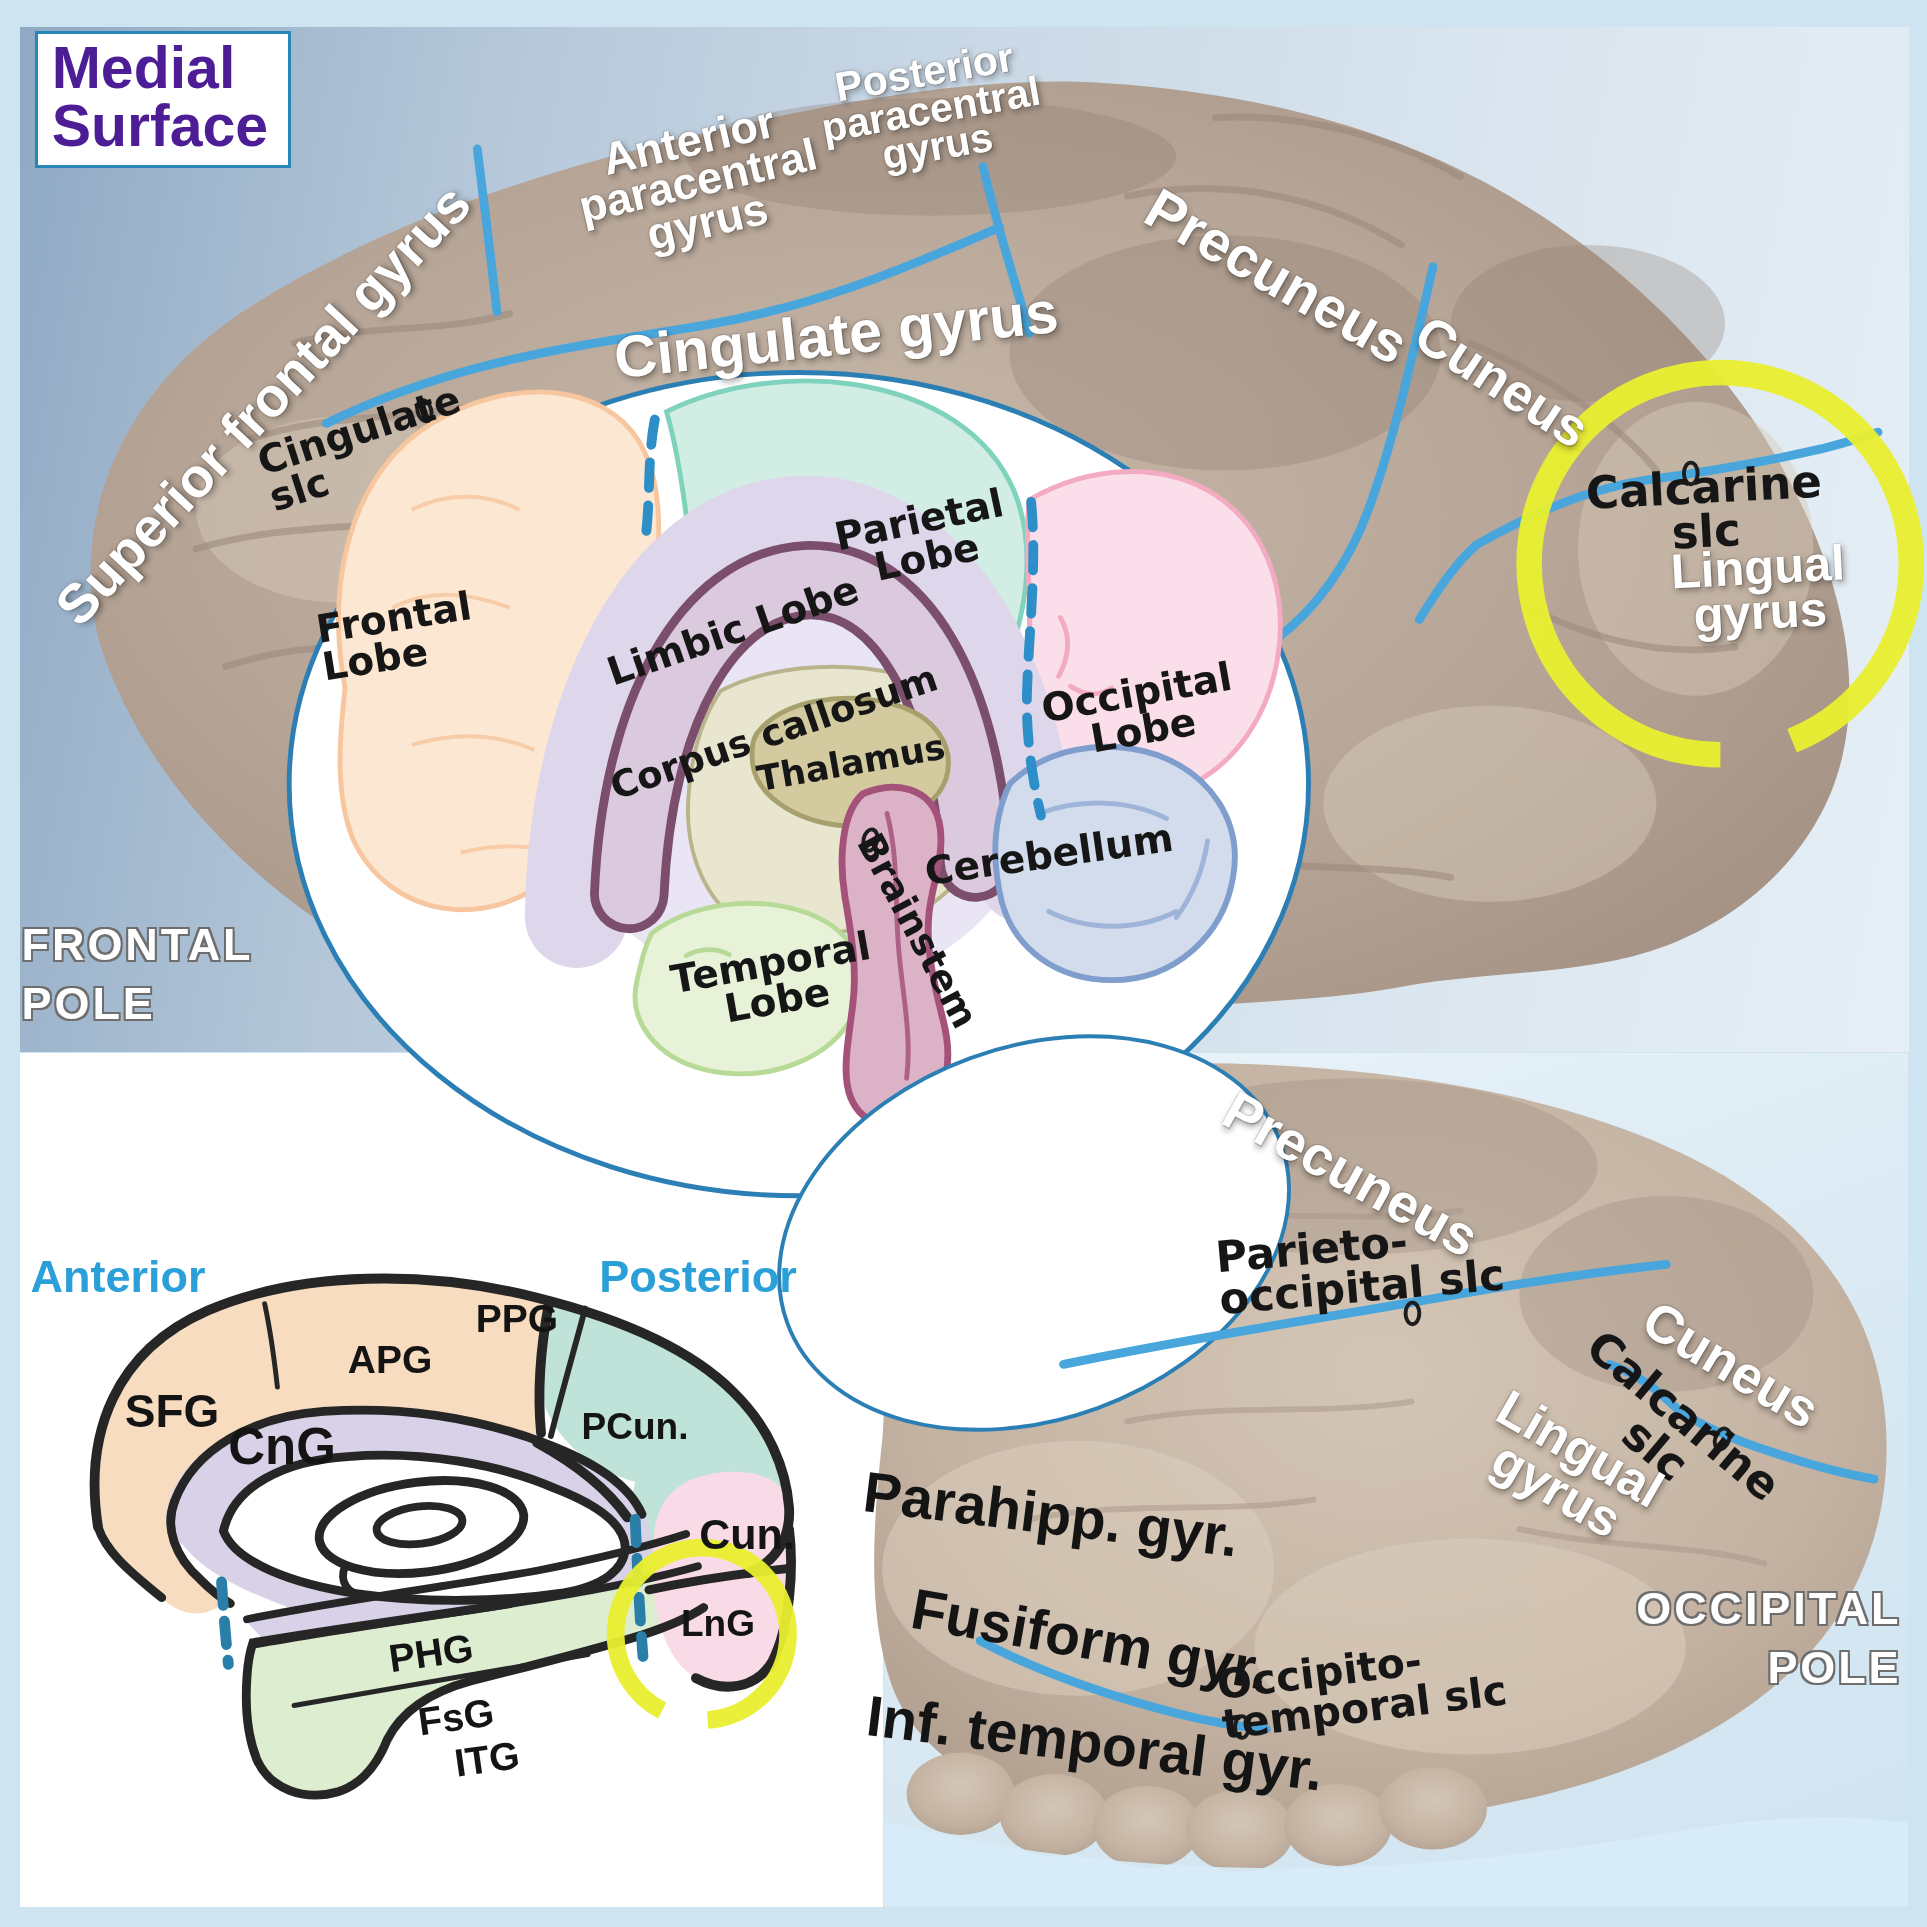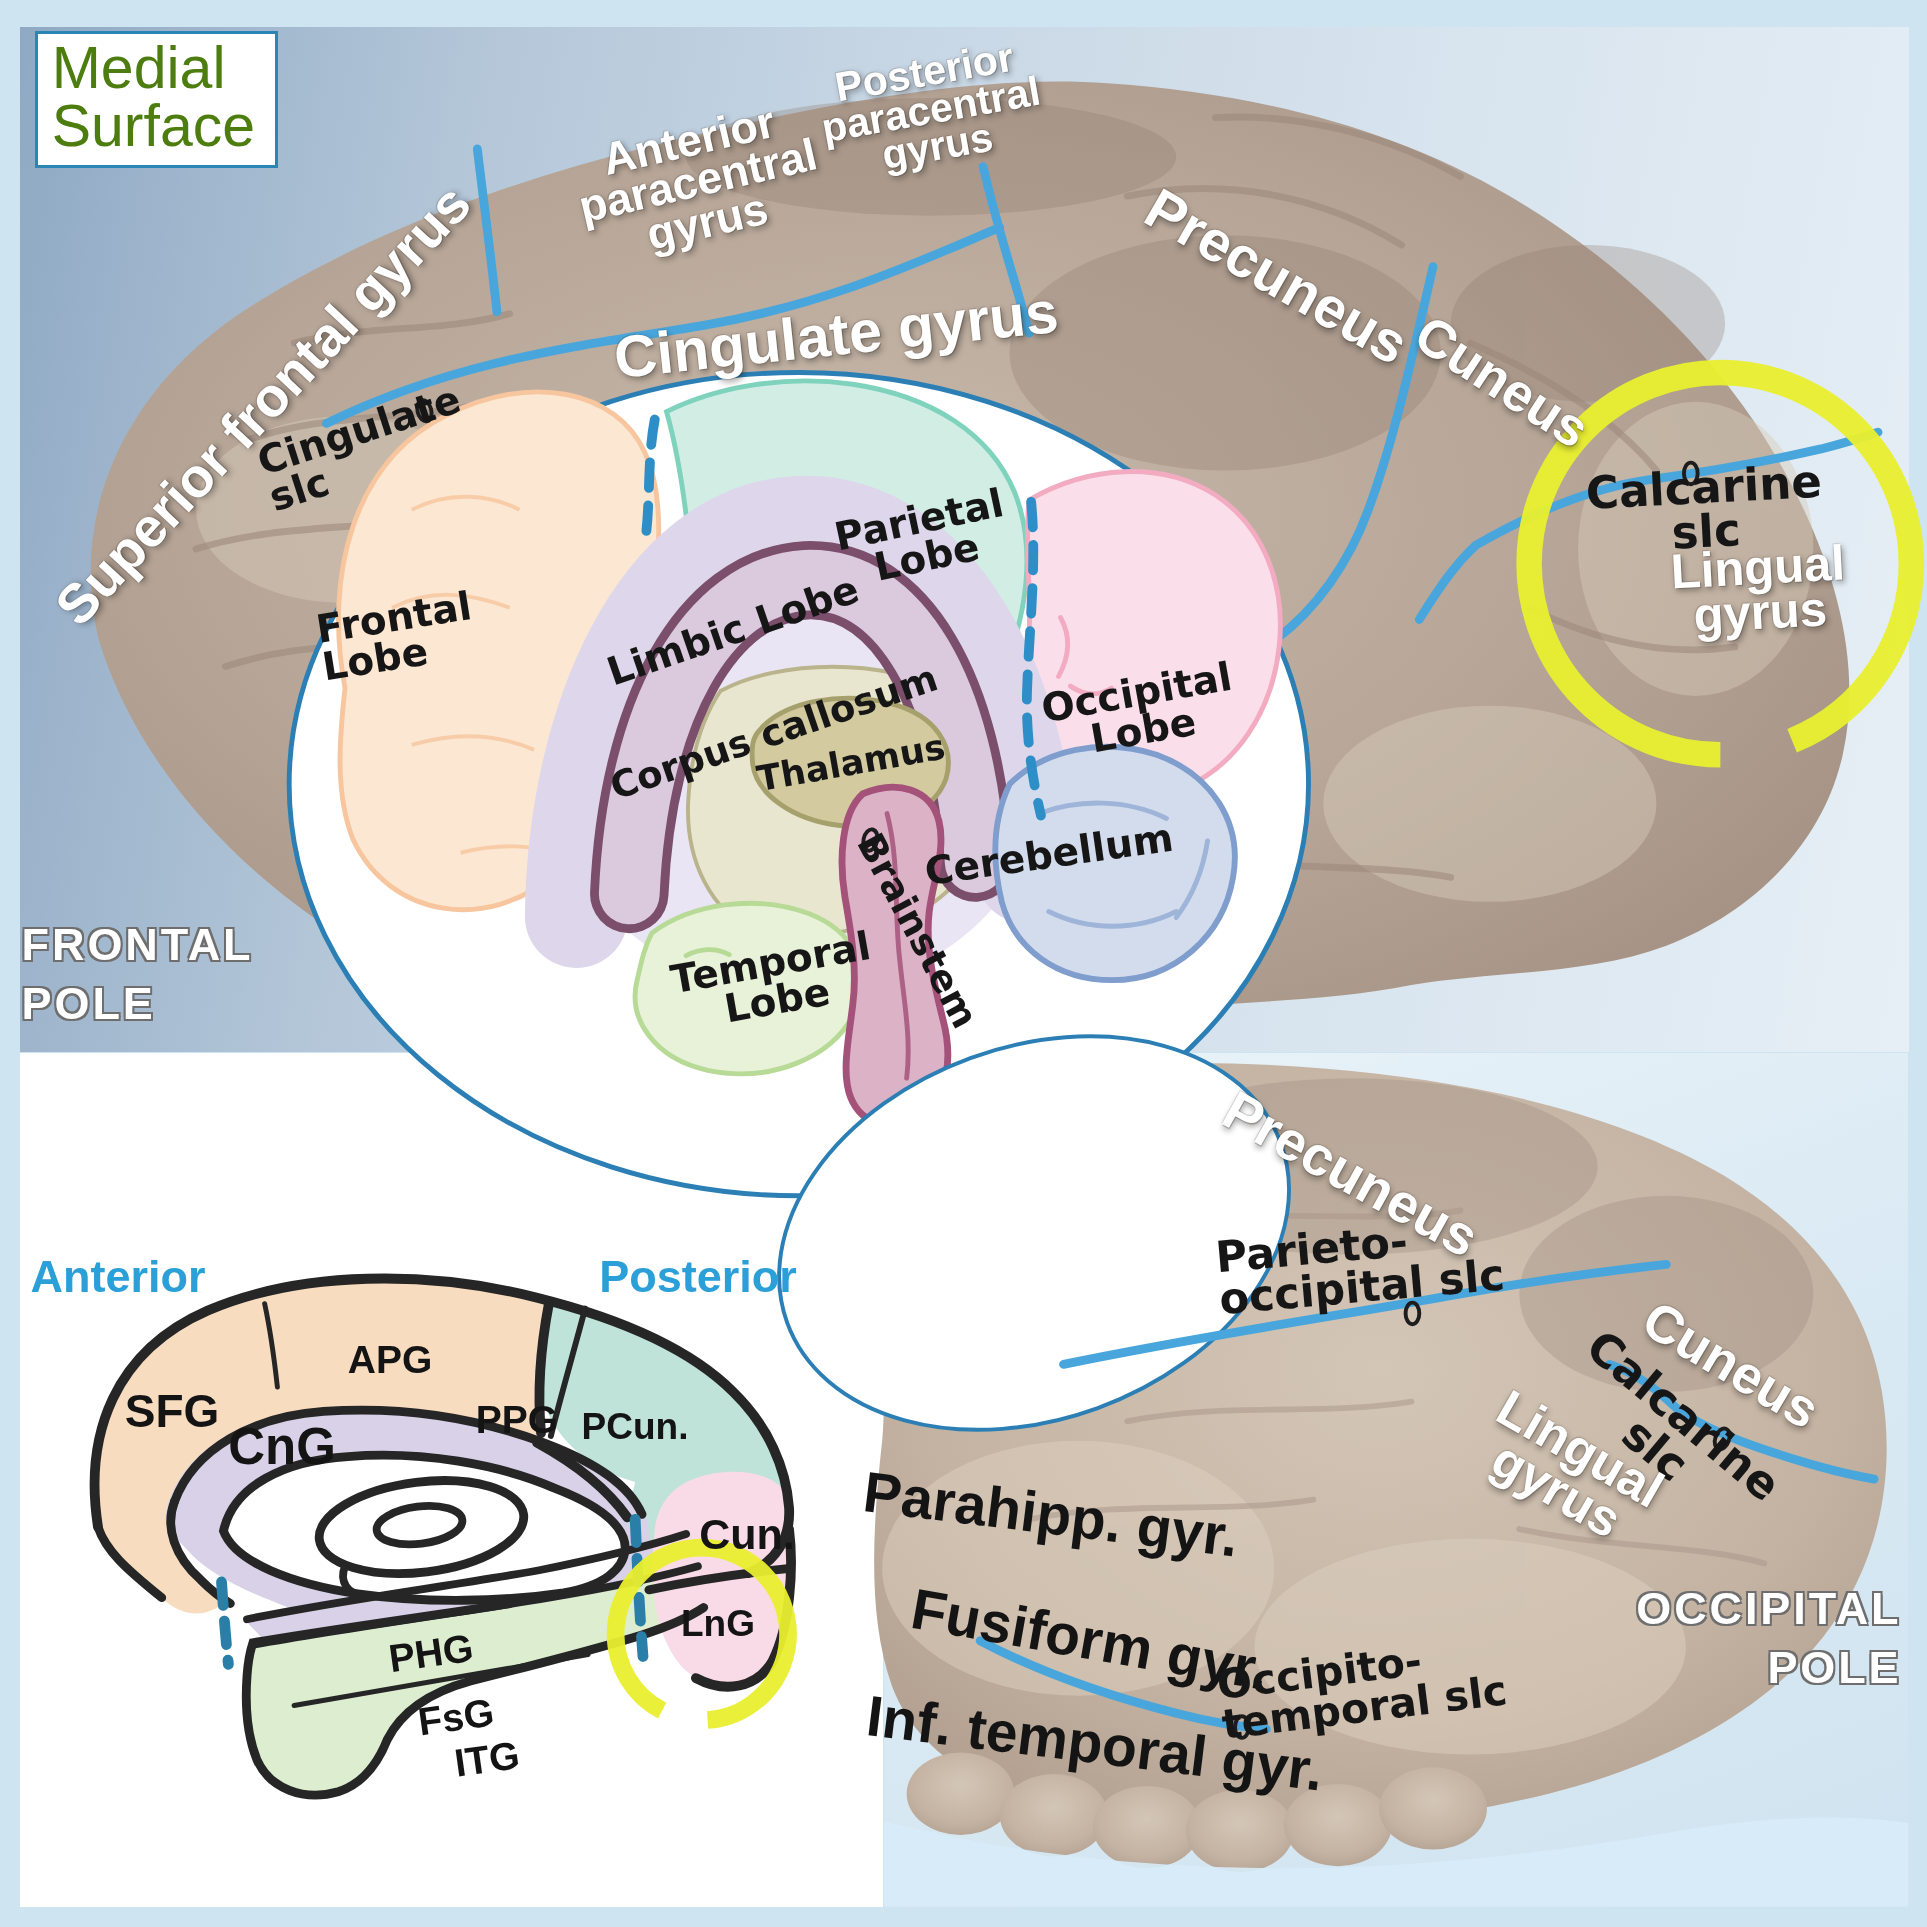--- a/index.html
+++ b/index.html
@@ -33,21 +33,21 @@
   .abbr{font-weight:bold;color:#141414;}
   .blue{color:#2a9fd8;font-weight:bold;}
   .pole{
     color:#ffffff;font-weight:bold;letter-spacing:2.9px;line-height:1.3;
     text-shadow:-2px -2px 0 #6e6e6e,2px -2px 0 #6e6e6e,-2px 2px 0 #6e6e6e,2px 2px 0 #6e6e6e,0 0 2px #555;
   }
   #title-box{
     position:absolute;left:35px;top:31px;background:#ffffff;
     border:3.9px solid #2b86b8;box-shadow:0 0 0 2px #ffffff inset;
     padding:5.9px 19.6px 9.8px 13.7px;
-    color:#4d7c0f;font-weight:normal;font-size:59px;line-height:0.98;white-space:pre-line;
+    color:#4c1d95;font-weight:bold;font-size:59px;line-height:0.98;white-space:pre-line;
   }
 </style>
 </head>
 <body>
 
 <div class="panel" id="top-photo"></div>
 <div class="panel" id="bl-panel"></div>
 <div class="panel" id="br-photo"></div>
 
 <svg width="1928" height="1928" viewBox="0 0 1967 1967">
@@ -293,21 +293,21 @@
 Lobe</div>
 <div class="lbl hand" style="left:1049px;top:855px;transform:translate(-50%,-50%) rotate(-8deg);font-size:39px;">Cerebellum</div>
 <div class="lbl hand" style="left:774px;top:982px;transform:translate(-50%,-50%) rotate(-10deg);font-size:39px;">Temporal
 Lobe</div>
 <div class="lbl hand" style="left:917px;top:931px;transform:translate(-50%,-50%) rotate(62deg);font-size:37px;">Brainstem</div>
 
 <div class="lbl blue" style="left:118px;top:1277px;transform:translate(-50%,-50%);font-size:45px;">Anterior</div>
 <div class="lbl blue" style="left:698px;top:1277px;transform:translate(-50%,-50%);font-size:45px;">Posterior</div>
 <div class="lbl abbr" style="left:172px;top:1412px;transform:translate(-50%,-50%);font-size:46px;">SFG</div>
 <div class="lbl abbr" style="left:390px;top:1360px;transform:translate(-50%,-50%);font-size:39px;">APG</div>
-<div class="lbl abbr" style="left:517px;top:1420px;transform:translate(-50%,-50%);font-size:39px;text-align:center;">PPG</div>
+<div class="lbl abbr" style="left:517px;top:1319px;transform:translate(-50%,-50%);font-size:39px;text-align:center;">PPG</div>
 <div class="lbl abbr" style="left:635px;top:1427px;transform:translate(-50%,-50%);font-size:37px;">PCun.</div>
 <div class="lbl abbr" style="left:282px;top:1447px;transform:translate(-50%,-50%);font-size:51px;">CnG</div>
 <div class="lbl abbr" style="left:747px;top:1534px;transform:translate(-50%,-50%);font-size:43px;">Cun.</div>
 <div class="lbl abbr" style="left:718px;top:1624px;transform:translate(-50%,-50%);font-size:37px;">LnG</div>
 <div class="lbl abbr" style="left:431px;top:1653px;transform:translate(-50%,-50%) rotate(-8deg);font-size:39px;">PHG</div>
 <div class="lbl abbr" style="left:456px;top:1717px;transform:translate(-50%,-50%) rotate(-8deg);font-size:39px;">FsG</div>
 <div class="lbl abbr" style="left:487px;top:1759px;transform:translate(-50%,-50%) rotate(-8deg);font-size:39px;">ITG</div>
 
 <div class="lbl w" style="left:1351px;top:1174px;transform:translate(-50%,-50%) rotate(29deg);font-size:55px;">Precuneus</div>
 <div class="lbl hand" style="left:1360px;top:1266px;transform:translate(-50%,-50%) rotate(-5deg);font-size:43px;text-align:left;">Parieto-

